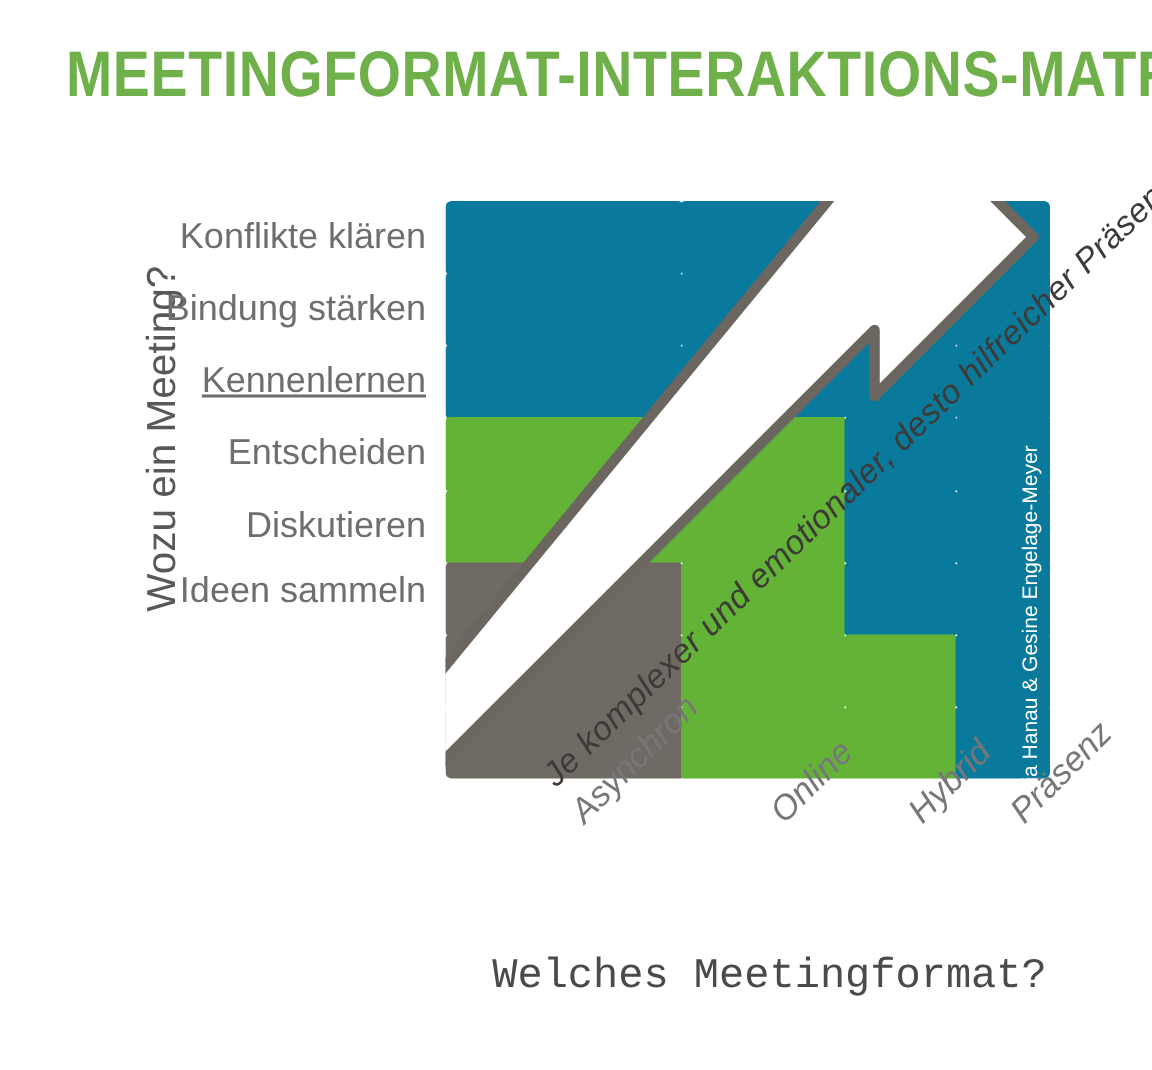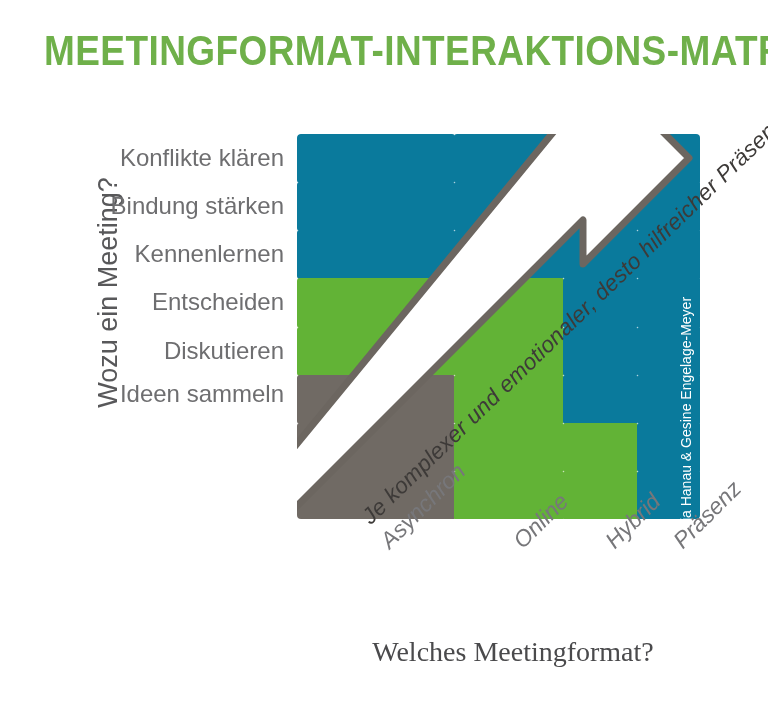--- a/index.html
+++ b/index.html
@@ -44,21 +44,21 @@
     font-family:"Liberation Sans Narrow","Liberation Sans",sans-serif;
   }
   .x-axis-title{
     position:absolute;
     left:308px; top:636px;
     width:410px;
     text-align:center;
     font-size:28px;
     color:#4a4a4c;
     white-space:nowrap;
-    font-family:Liberation Serif, serif;
+    font-family:Liberation Mono, monospace;
   }
 
   
   .row-labels{
     position:absolute;
     left:60px; top:134px;
     width:224px; height:385px;
   }
   .row-label{
     position:absolute;
@@ -143,21 +143,21 @@
 
 <div id="stage">
 
   <div class="title">MEETINGFORMAT-INTERAKTIONS-MATRIX</div>
 
   <div class="y-axis-title">Wozu ein Meeting?</div>
 
   <div class="row-labels">
       <div class="row-label" style="top: 12.0625px;">Konflikte klären</div>
       <div class="row-label" style="top: 60.1875px;">Bindung stärken</div>
-      <div class="row-label" style="top: 108.312px;">Kennenlernen</div>
+      <div class="row-label" style="top: 108.312px; text-decoration: underline;">Kennenlernen</div>
       <div class="row-label" style="top: 156.438px;">Entscheiden</div>
       <div class="row-label" style="top: 204.562px;">Diskutieren</div>
       <div class="row-label" style="top: 248px;">Ideen sammeln</div>
     </div>
 
   <div class="matrix">
 
     <div id="blocks" style="border-radius: 4px; overflow: hidden; position: absolute; left: 0px; top: 0px; width: 403px; height: 385px;">
         <div class="cellblock" style="left: 0px; top: 0px; width: 158px; height: 49.125px; background: rgb(10, 122, 156);"></div>
         <div class="cellblock" style="left: 157px; top: 0px; width: 110px; height: 49.125px; background: rgb(10, 122, 156);"></div>

